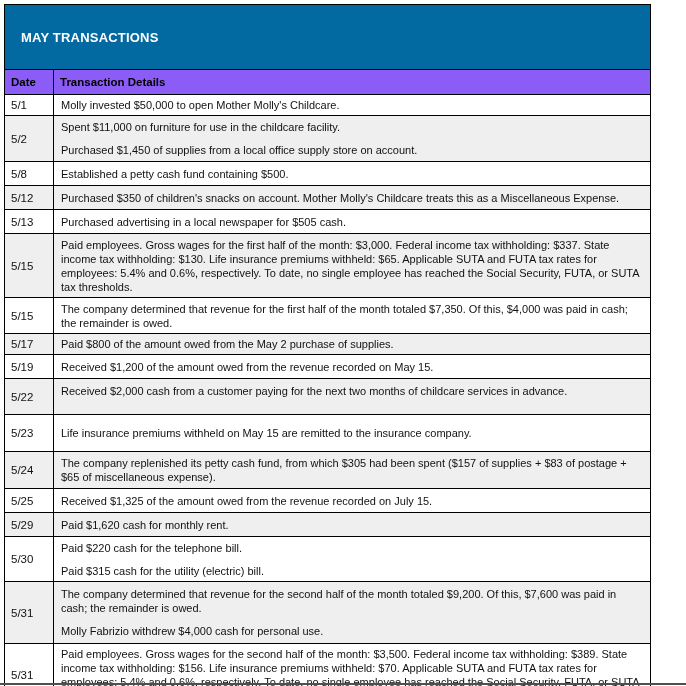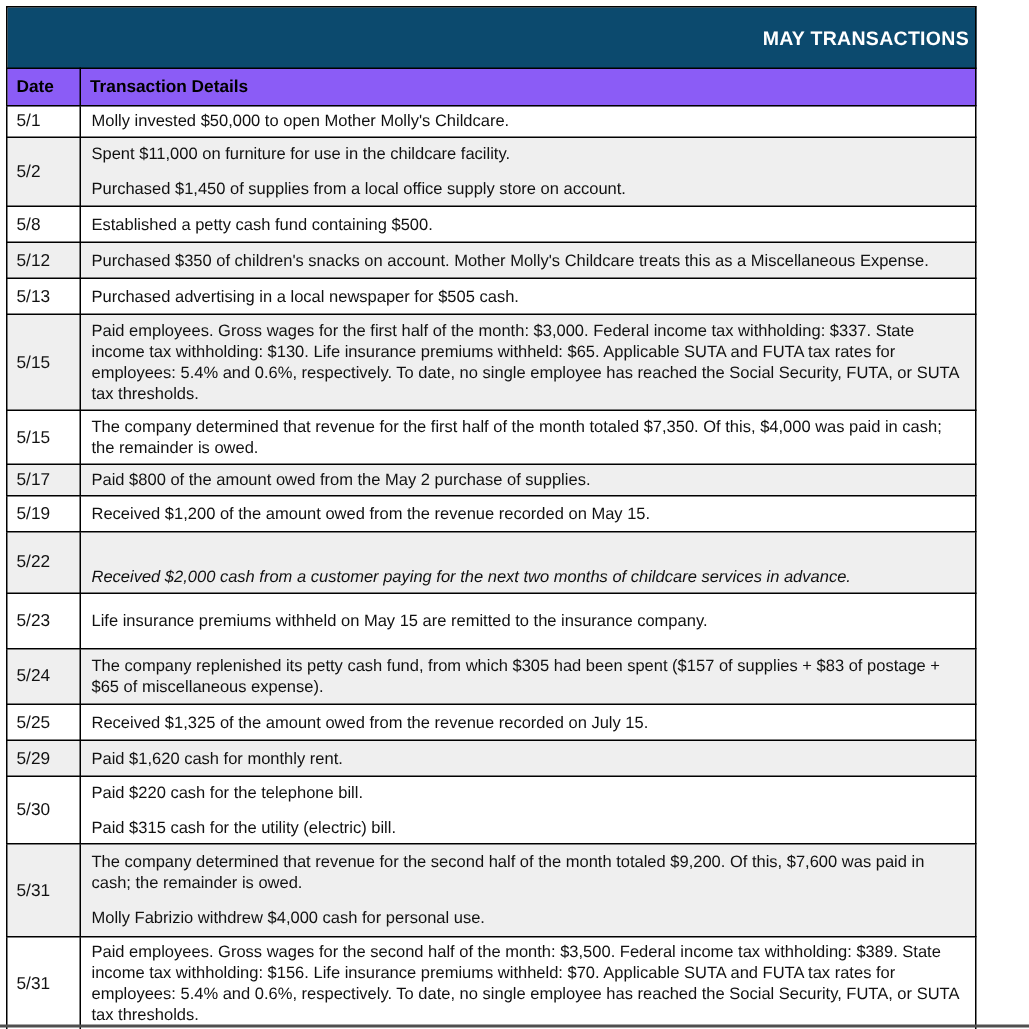--- a/index.html
+++ b/index.html
@@ -22,27 +22,27 @@
     left: 4px;
     width: 647px;
     border-collapse: collapse;
     table-layout: fixed;
   }
   .tx-table th, .tx-table td {
     border: 1px solid #000000;
   }
   tr.title-row th {
     height: 32px;
-    background: #0c4a6e;
+    background: #0369a1;
     color: #ffffff;
     font-size: 13px;
     font-weight: bold;
-    text-align: right;
+    text-align: left;
     letter-spacing: 0.2px;
-    padding: 4px;
+    padding: 16px;
   }
   tr.col-head th {
     height: 18px;
     background: #8b5cf6;
     color: #000000;
     font-size: 11.5px;
     font-weight: bold;
     text-align: left;
     padding: 3px 6px;
   }
@@ -55,21 +55,21 @@
   td.details {
     font-size: 11px;
     line-height: 14px;
     padding: 3px 7px;
     vertical-align: middle;
     background: #ffffff;
   }
   td.details p { margin: 0; }
   td.details p + p { margin-top: 9px; }
   tr.shaded td { background: #EFEFEF; }
-  tr.vtop td.details { vertical-align: top; padding-top: 23px; font-style: italic; }
+  tr.vtop td.details { vertical-align: top; padding-top: 5px; }
   .bottom-rule {
     position: absolute;
     left: 0;
     bottom: 1px;
     width: 686px;
     height: 2px;
     background: #4f4f4f;
   }
 </style>
 </head>

